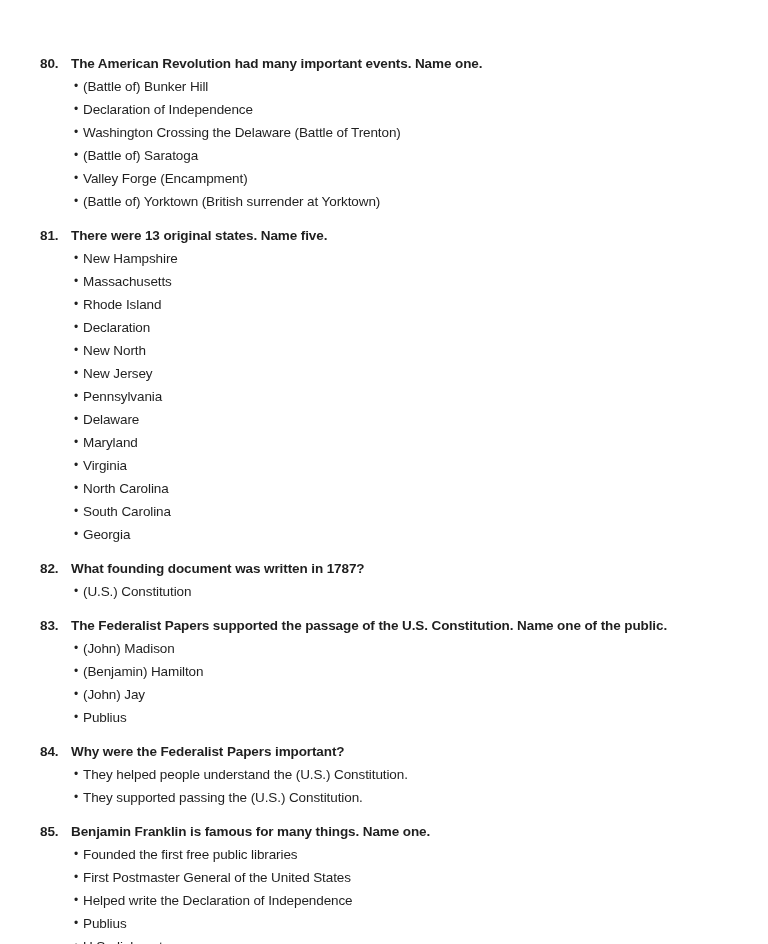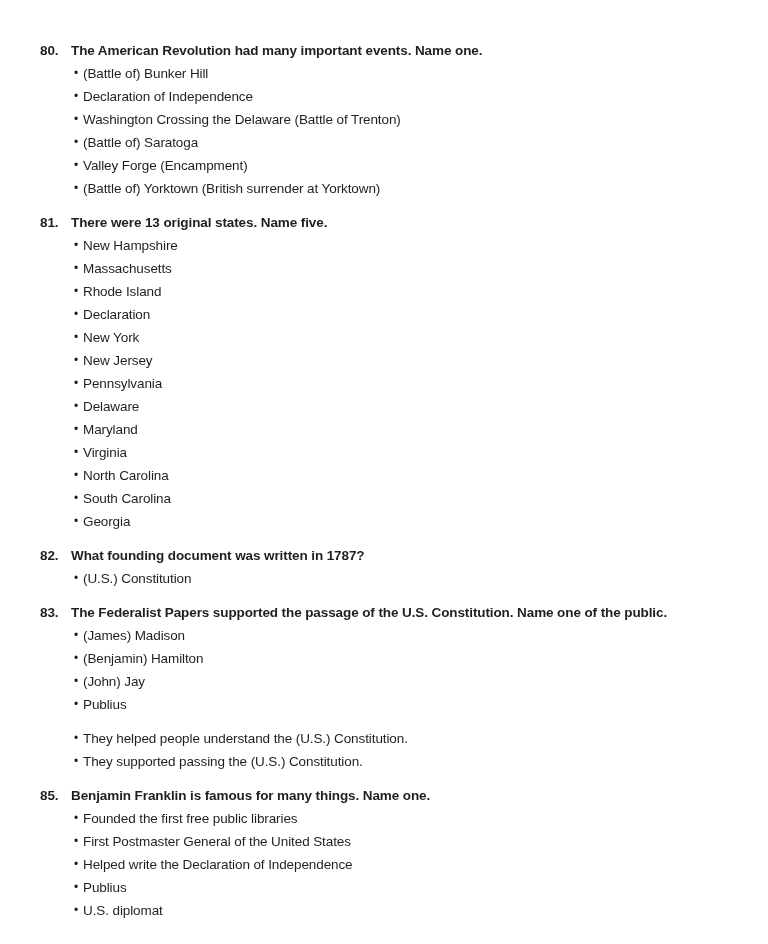--- a/index.html
+++ b/index.html
@@ -12,21 +12,21 @@
     height: 944px;
     background: #ffffff;
     color: #1f1f1f;
     font-family: "Liberation Sans", "DejaVu Sans", sans-serif;
     overflow: hidden;
   }
   .page {
     box-sizing: border-box;
     width: 768px;
     height: 944px;
-    padding: 39px 30px 0 40px;
+    padding: 52px 30px 0 40px;
   }
   .question-block {
     margin: 0 0 11px 0;
   }
   .q-row {
     display: flex;
     align-items: flex-start;
     font-weight: 700;
     font-size: 13.5px;
     line-height: 23px;
@@ -120,21 +120,21 @@
       <li class="answer">
           <span class="bullet">•</span>
           <span class="answer-text">Rhode Island</span>
         </li>
       <li class="answer">
           <span class="bullet">•</span>
           <span class="answer-text">Declaration</span>
         </li>
       <li class="answer">
           <span class="bullet">•</span>
-          <span class="answer-text">New York</span>
+          <span class="answer-text">New North</span>
         </li>
       <li class="answer">
           <span class="bullet">•</span>
           <span class="answer-text">New Jersey</span>
         </li>
       <li class="answer">
           <span class="bullet">•</span>
           <span class="answer-text">Pennsylvania</span>
         </li>
       <li class="answer">
@@ -178,38 +178,42 @@
   </section>
 
   <section class="question-block">
     <div class="q-row">
       <span class="q-num">83.</span>
       <span class="q-text"><span>The Federalist Papers supported the passage of the U.S. Constitution. Name </span><span class="q-emph">one</span><span> of the public.</span></span>
     </div>
     <ul class="answers">
       <li class="answer">
           <span class="bullet">•</span>
-          <span class="answer-text">(James) Madison</span>
+          <span class="answer-text">(John) Madison</span>
         </li>
       <li class="answer">
           <span class="bullet">•</span>
           <span class="answer-text">(Benjamin) Hamilton</span>
         </li>
       <li class="answer">
           <span class="bullet">•</span>
           <span class="answer-text">(John) Jay</span>
         </li>
       <li class="answer">
           <span class="bullet">•</span>
           <span class="answer-text">Publius</span>
         </li>
     </ul>
   </section>
 
   <section class="question-block">
+    <div class="q-row">
+      <span class="q-num">84.</span>
+      <span class="q-text"><span>Why were the Federalist Papers important?</span><span class="q-emph"></span><span></span></span>
+    </div>
     <ul class="answers">
       <li class="answer">
           <span class="bullet">•</span>
           <span class="answer-text">They helped people understand the (U.S.) Constitution.</span>
         </li>
       <li class="answer">
           <span class="bullet">•</span>
           <span class="answer-text">They supported passing the (U.S.) Constitution.</span>
         </li>
     </ul>

